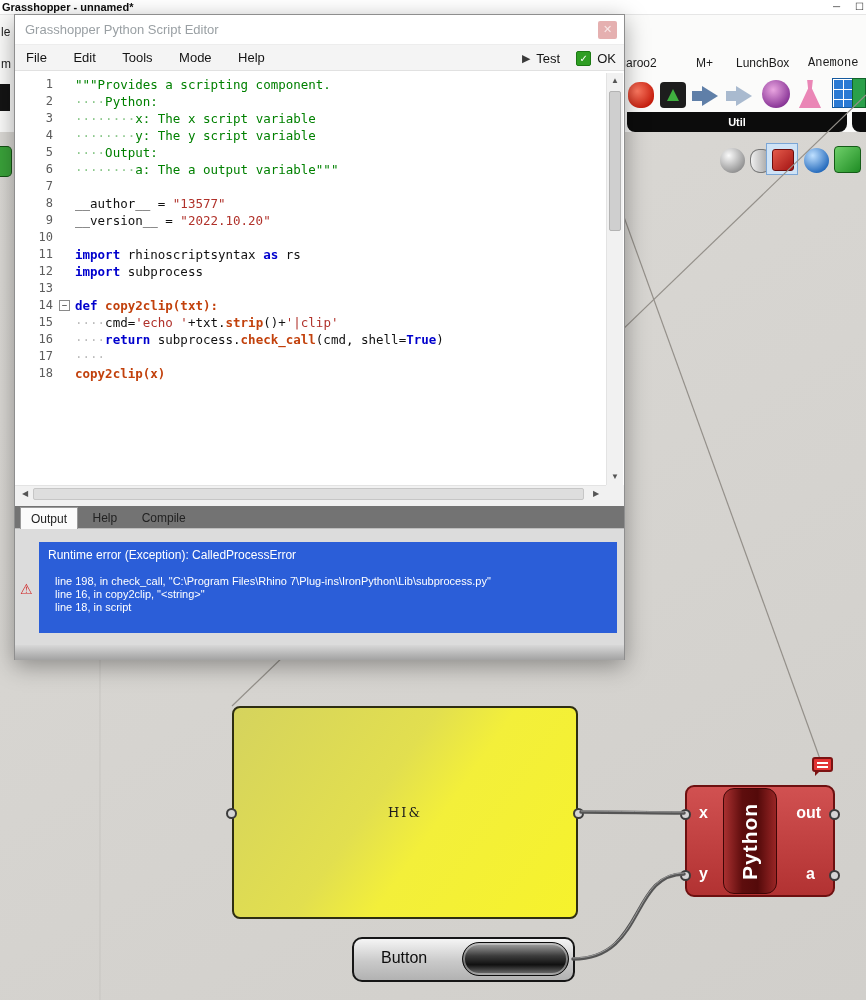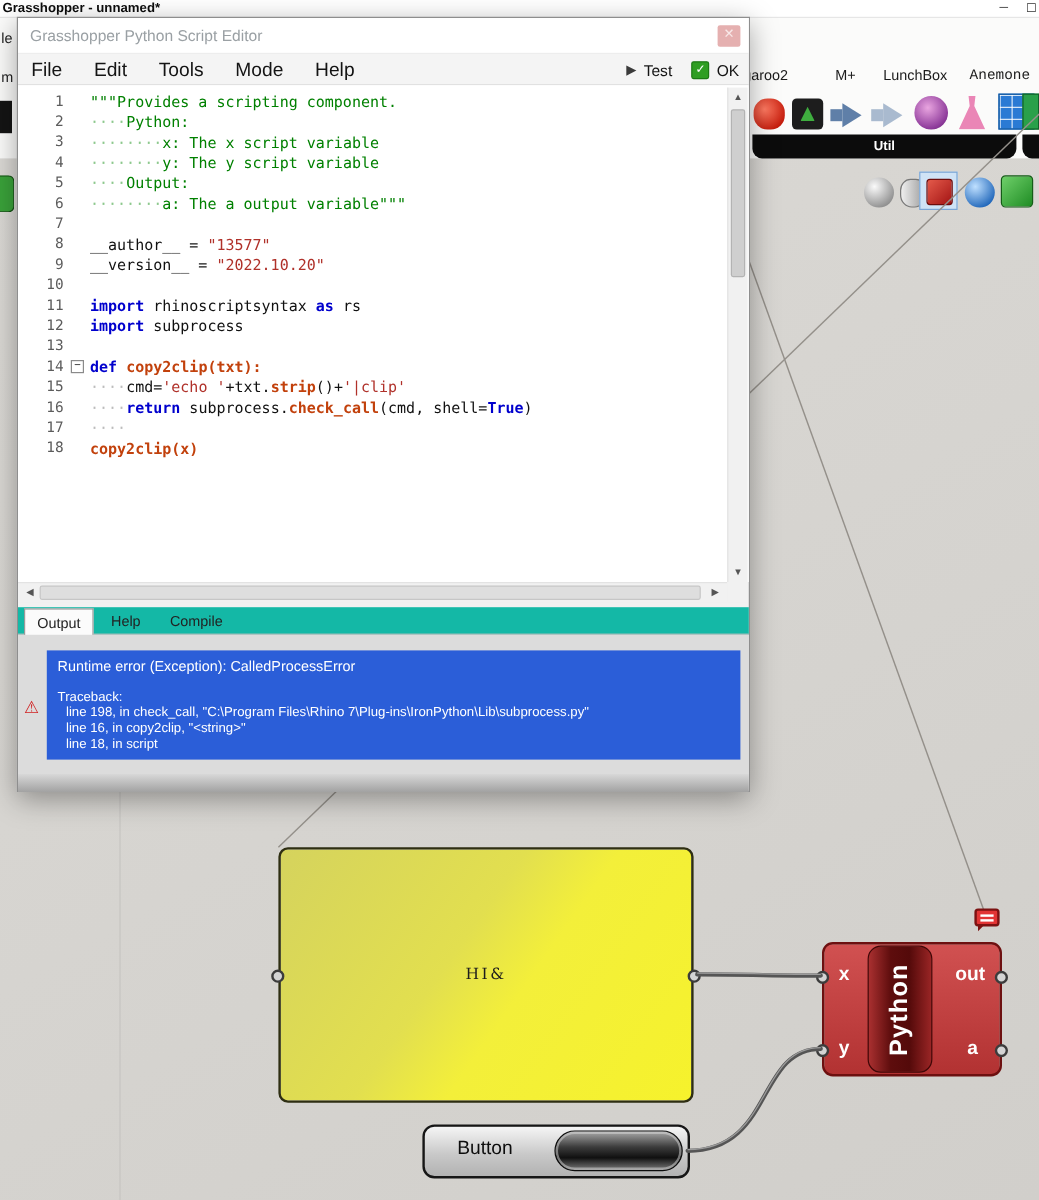--- a/index.html
+++ b/index.html
@@ -101,21 +101,21 @@
                   border:1px solid #0c0c0c; box-shadow:inset 0 0 0 2px rgba(215,215,215,.5); }
 
   
   .editor { position:absolute; left:14px; top:14px; width:611px; height:646px; background:#f1f1f1;
             border:1px solid #8e8e8e; box-shadow:0 6px 22px rgba(0,0,0,.35); z-index:10;text-decoration:underline; }
   .ed-title { position:absolute; left:0; top:0; right:0; height:30px; background:#fff; border-bottom:1px solid #ededed; }
   .ed-title-text { position:absolute; left:10px; top:7px; font-size:13px; color:#9aa0a4; }
   .ed-close { position:absolute; right:7px; top:6px; width:19px; height:18px; background:#e5b0b0; color:#f8e8e8;
               font-size:11px; line-height:17px; text-align:center; border-radius:2px; }
   .ed-menu { position:absolute; left:0; top:30px; right:0; height:26px; background:#f4f4f4; border-bottom:1px solid #e1e1e1; }
-  .menu-item { display:inline-block; padding:5px 11px 0 11px; font-size:16px; color:#141414; height:26px; }
+  .menu-item { display:inline-block; padding:5px 11px 0 11px; font-size:13px; color:#141414; height:26px; }
   .menu-right { position:absolute; right:8px; top:0; height:26px; display:flex; align-items:center; gap:6px; }
   .play-glyph { color:#3a3a3a; font-size:11px; }
   .test-label { font-size:13px; color:#141414; margin-right:10px; }
   .ok-check { width:15px; height:15px; background:#2f9e23; border:1px solid #1c7a14; border-radius:2px;
               color:#fff; font-size:10px; line-height:13px; text-align:center; }
   .ok-label { font-size:13px; color:#141414; }
 
   .ed-code { position:absolute; left:0; top:56px; right:0; height:414px; background:#fff; overflow:hidden; }
   #code-lines { padding-top:5px; }
   .code-line { position:relative; height:17px; line-height:17px; font-family:"DejaVu Sans Mono", monospace;
@@ -132,21 +132,21 @@
   .sb-btn { position:absolute; left:0; width:16px; height:16px; color:#555; font-size:8px; text-align:center; line-height:16px; }
   .sb-up { top:0; } .sb-down { bottom:0; }
   .vthumb { position:absolute; left:2px; top:18px; width:12px; height:140px; background:#cfcfcf;
             border:1px solid #b3b3b3; border-radius:2px; }
   .hscroll { position:absolute; left:0; top:470px; height:17px; right:18px; background:#f1f1f1; border-top:1px solid #e3e3e3; }
   .sbh-left { left:2px; top:0; } .sbh-right { right:2px; top:0; left:auto; }
   .hthumb { position:absolute; left:18px; right:22px; top:2px; height:12px; background:#dedede;
             border:1px solid #c6c6c6; border-radius:2px; }
   .sb-corner { position:absolute; right:1px; top:470px; width:17px; height:17px; background:#f1f1f1; }
 
-  .tabbar { position:absolute; left:0; top:491px; right:0; height:23px; background:#14b8a6;
+  .tabbar { position:absolute; left:0; top:491px; right:0; height:23px; background:#737373;
             border-bottom:1px solid #bdbdbd; padding-left:5px; }
   .tab { display:inline-block; padding:4px 10px 3px; font-size:12px; color:#222; }
   .tab.active { background:#fbfbfb; border:1px solid #9a9a9a; border-bottom:1px solid #fbfbfb; position:relative; top:1px; }
 
   .outpane { position:absolute; left:0; top:514px; right:0; height:116px; background:#dcdcdc; }
   .errbox { position:absolute; left:24px; top:13px; right:7px; height:91px; background:#2b5ed8; color:#fff; padding:6px 9px; }
   .err-headline { font-size:12px; margin-bottom:13px; }
   .err-tb-title { font-size:11px; line-height:13px; }
   .err-tb-line { font-size:11px; line-height:13px; padding-left:7px; }
   .warn-icon { position:absolute; left:5px; top:52px; color:#cf1f1f; font-size:14px; }
@@ -291,21 +291,20 @@
     <div class="tabbar">
       <span class="tab active">Output</span>
       <span class="tab">Help</span>
       <span class="tab">Compile</span>
     </div>
 
     <div class="outpane">
       <span class="warn-icon">⚠</span>
       <div class="errbox">
         <div class="err-headline">Runtime error (Exception): CalledProcessError</div>
-        <div class="err-tb-title">Traceback:</div>
         <div class="err-tb-line">line 198, in check_call, "C:\Program Files\Rhino 7\Plug-ins\IronPython\Lib\subprocess.py"</div>
         <div class="err-tb-line">line 16, in copy2clip, "&lt;string&gt;"</div>
         <div class="err-tb-line">line 18, in script</div>
       </div>
     </div>
 
     <div class="ed-bottom"></div>
   </div>
 
 </div>

